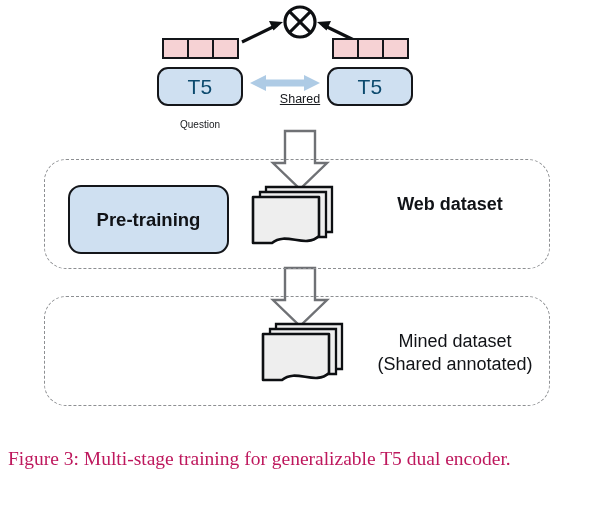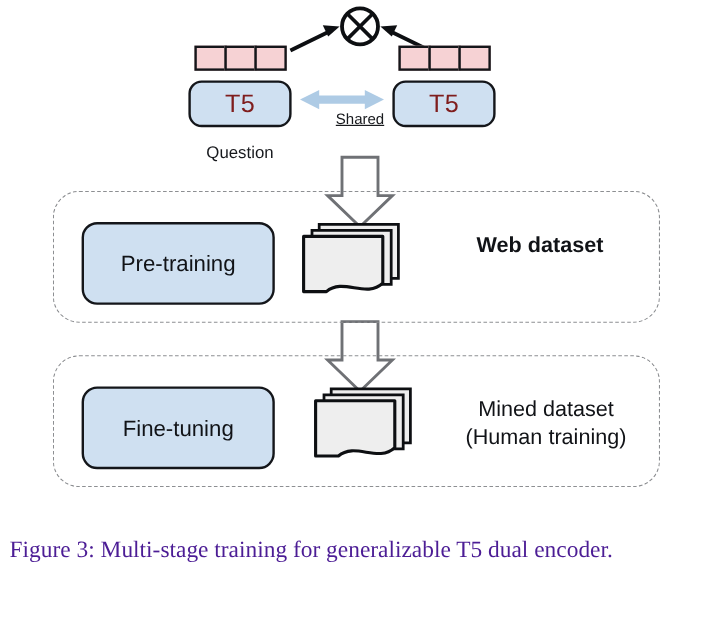--- a/index.html
+++ b/index.html
@@ -38,40 +38,40 @@
     border: 2.2px solid #14161a;
     border-radius: 11px;
     background: #cfe0f1;
     display: flex;
     align-items: center;
     justify-content: center;
     box-sizing: border-box;
   }
   .encoder-label {
     font-size: 21px;
-    color: #7f1d1d;
+    color: #0c4a6e;
     letter-spacing: 0.2px;
   }
   
   .token-row {
     display: flex;
     box-sizing: border-box;
   }
   .token-cell {
     background: #f6d2d4;
     border: 2.1px solid #14161a;
     box-sizing: border-box;
     margin-left: -2.1px;
   }
   .token-cell:first-child {
     margin-left: 0;
   }
   
   .io-caption {
-    font-size: 14px;
+    font-size: 10px;
     color: #17191d;
     text-align: center;
     white-space: nowrap;
   }
   .shared-caption {
     font-size: 12.5px;
     color: #17191d;
     text-align: center;
     white-space: nowrap;
     text-decoration: underline;
@@ -106,21 +106,21 @@
   }
   
   .figure-caption {
     position: absolute;
     left: 8px;
     top: 446px;
     width: 586px;
     font-family: "Liberation Serif", serif;
     font-size: 19.5px;
     line-height: 1.32;
-    color: #4c1d95;
+    color: #be185d;
     text-align: left;
   }
 </style>
 </head>
 <body>
 
 <div id="figure-root">
 
   <svg class="diagram-layer" viewBox="0 0 600 440">
 
@@ -188,34 +188,31 @@
 
   <div class="abs encoder-box" style="left:327px; top:67px; width:86px; height:39px;">
     <span class="encoder-label">T5</span>
   </div>
 
 
   <div class="abs shared-caption" style="left:250px; top:92px; width:100px;">Shared</div>
 
   <div class="abs stage-container" style="left:44px; top:159px; width:506px; height:110px;"></div>
 
-  <div class="abs stage-box" style="left:68px; top:185px; width:161px; height:69px;">
+  <div class="abs stage-box" style="left:68px; top:185px; width:161px; height:69px;font-weight:bold;">
     <span class="stage-box-label">Pre-training</span>
   </div>
 
   <div class="abs dataset-text" style="left:350px; top:193px; width:200px;font-weight:bold;">
     <div>Web dataset</div>
   </div>
 
   <div class="abs stage-container" style="left:44px; top:296px; width:506px; height:110px;"></div>
 
-  <div class="abs stage-box" style="left:68px; top:322px; width:161px; height:69px;">
-    <span class="stage-box-label">Fine-tuning</span>
-  </div>
 
   <div class="abs dataset-text" style="left:350px; top:330px; width:210px;">
     <div>Mined dataset</div>
-    <div>(Human training)</div>
+    <div>(Shared annotated)</div>
   </div>
 
   <div class="figure-caption">Figure 3: Multi-stage training for generalizable T5 dual encoder.</div>
 
 </div>
 
 </body></html>

